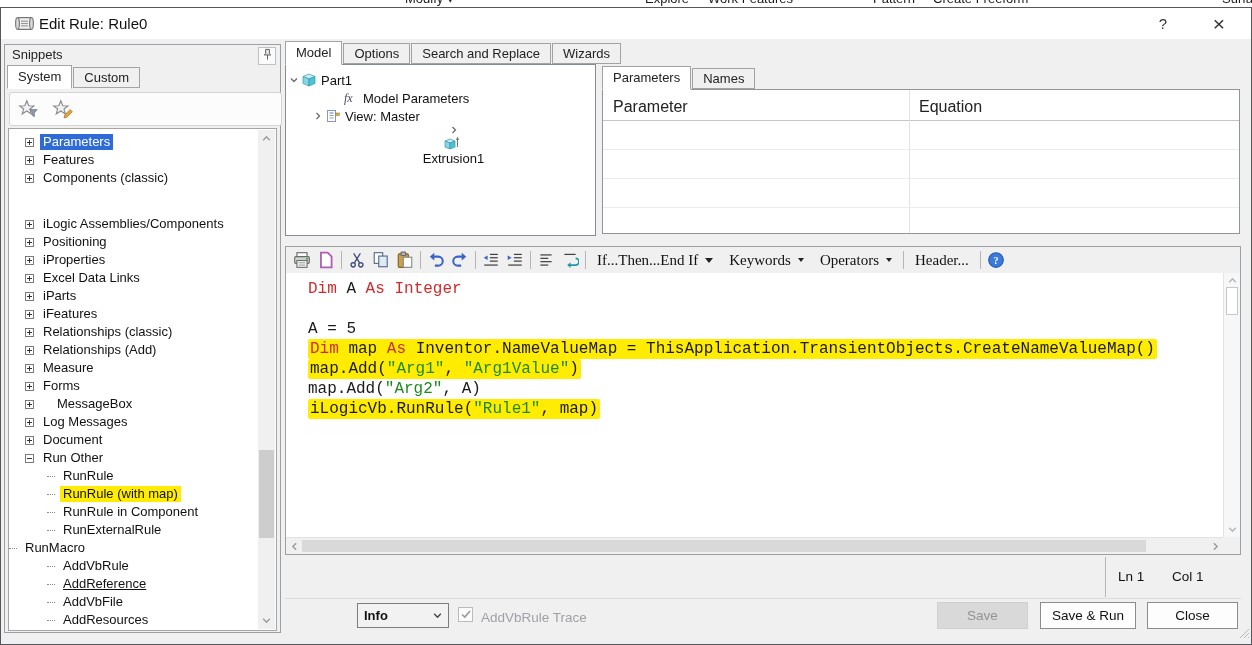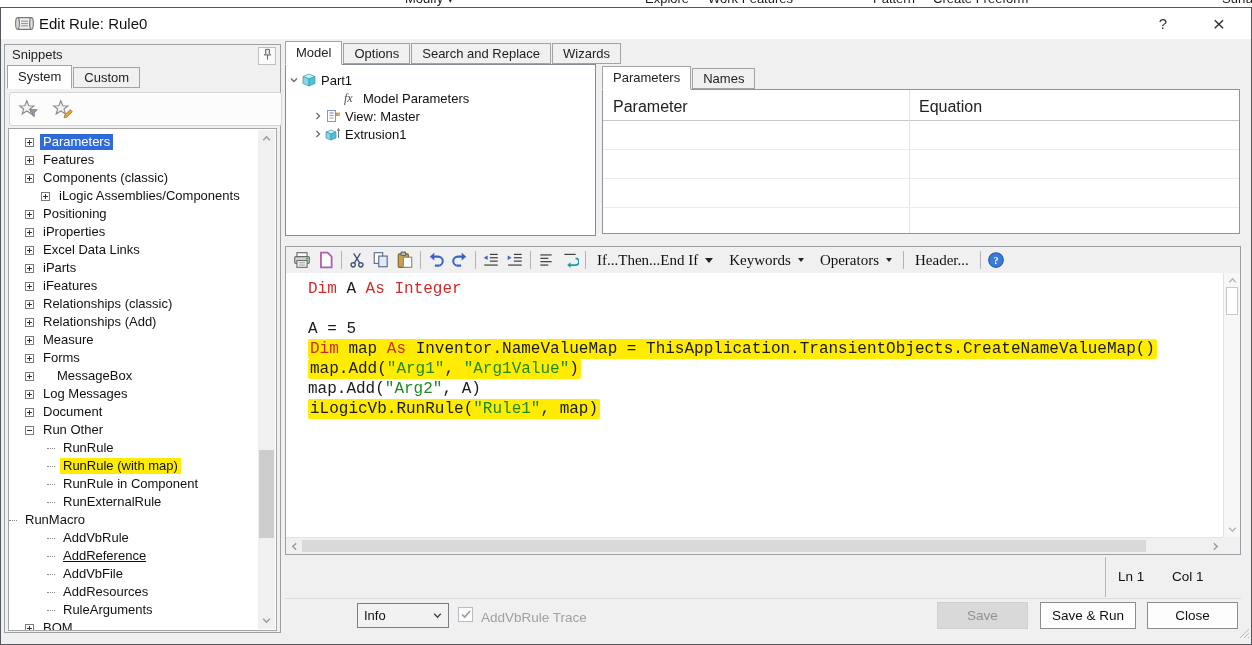--- a/index.html
+++ b/index.html
@@ -64,21 +64,21 @@
   .c-k{color:var(--kw);} .c-s{color:var(--str);} .c-n{color:#1a1a1a;}
   #v-scroll{position:absolute;top:26px;right:0;bottom:17px;width:17px;background:#f7f7f7;border-left:1px solid #e3e3e3;box-sizing:border-box;}
   #v-thumb{left:2px;right:2px;top:14px;height:26px;background:#fff;border:1px solid #c8c8c8;}
   #h-scroll{position:absolute;left:0;bottom:0;right:17px;height:17px;background:#f0f0f0;border-top:1px solid #e3e3e3;box-sizing:border-box;}
   #h-thumb{top:2px;height:12px;left:16px;width:844px;background:#d9d9d9;}
   #sb-corner{position:absolute;right:0;bottom:0;width:17px;height:17px;background:#f0f0f0;}
   
   .statusdiv{position:absolute;width:1px;background:#b6b6b6;}
   .statustext{position:absolute;font-size:13.5px;color:#111;}
   #footer-line{position:absolute;left:285px;right:11px;top:598px;height:1px;background:#dcdcdc;}
-  #log-select{position:absolute;left:357px;top:603px;width:92px;height:25px;box-sizing:border-box;background:#f2f2f2;border:1px solid #7a7e83;display:flex;align-items:center;}
+  #log-select{position:absolute;left:357px;top:603px;width:92px;height:25px;box-sizing:border-box;background:#f2f2f2;border:1px solid #7a7e83;display:flex;align-items:center;font-weight:bold;}
   #log-select span.val{font-size:13px;color:#111;padding-left:6px;flex:1;}
   #log-select .chev{margin-right:5px;display:flex;}
   #trace-box{position:absolute;left:458px;top:607px;width:15px;height:15px;box-sizing:border-box;border:1px solid #b8bcc0;background:#fbfbfb;display:flex;align-items:center;justify-content:center;}
   .btn{position:absolute;top:602px;height:27px;box-sizing:border-box;display:flex;align-items:center;justify-content:center;font-size:13.5px;}
   #btn-save{left:937px;width:91px;background:#d9d9d9;color:#8f9396;border:1px solid #d0d0d0;}
   #btn-saverun{left:1040px;width:96px;background:#fdfdfd;color:#111;border:1px solid #898d92;}
   #btn-close{left:1147px;width:91px;background:#fdfdfd;color:#111;border:1px solid #898d92;}
   #grip{position:absolute;right:3px;bottom:3px;}
 </style>
 </head>
@@ -143,21 +143,21 @@
           <span class="tlabel sel">Parameters</span>
         </div>
         <div class="trow" style="padding-left: 16px;">
           <span class="expander plus"></span>
           <span class="tlabel">Features</span>
         </div>
         <div class="trow" style="padding-left: 16px;">
           <span class="expander plus"></span>
           <span class="tlabel">Components (classic)</span>
         </div>
-        <div class="trow" style="padding-left: 32px;">
+        <div class="trow" style="padding-left: 16px; margin-top: 28px;">
           <span class="expander plus"></span>
           <span class="tlabel">iLogic Assemblies/Components</span>
         </div>
         <div class="trow" style="padding-left: 16px;">
           <span class="expander plus"></span>
           <span class="tlabel">Positioning</span>
         </div>
         <div class="trow" style="padding-left: 16px;">
           <span class="expander plus"></span>
           <span class="tlabel">iProperties</span>
@@ -308,21 +308,21 @@
           <svg width="16" height="16" viewBox="0 0 16 16">
             <rect x="2.5" y="2.5" width="8" height="11" fill="#fff" stroke="#8a97c2"></rect>
             <line x1="4.5" y1="5" x2="8.5" y2="5" stroke="#5a77d4"></line>
             <line x1="4.5" y1="7.5" x2="8.5" y2="7.5" stroke="#9a9a9a"></line>
             <line x1="4.5" y1="10" x2="8.5" y2="10" stroke="#9a9a9a"></line>
             <rect x="11" y="5" width="3.5" height="2.5" fill="#e8b44a" stroke="#8a6a1a" stroke-width="0.5"></rect>
           </svg>
         </span>
         <span>View: Master</span>
       </div>
-      <div class="mrow" style="padding-left: 26px;">
+      <div class="mrow" style="padding-left: 26px; flex-direction: column;">
         <span class="mchev">
           <svg width="10" height="10" viewBox="0 0 10 10">
             <polyline points="3.5,2 6.5,5 3.5,8" fill="none" stroke="#6a6a6a" stroke-width="1.3"></polyline>
           </svg>
         </span>
         <span class="micon">
           <svg width="16" height="16" viewBox="0 0 16 16">
             <polygon points="1,6 6,4 11,6 6,8" fill="#c9f0f5" stroke="#3e93a8" stroke-width="0.7"></polygon>
             <polygon points="1,6 6,8 6,14 1,12" fill="#7fd9e8" stroke="#3e93a8" stroke-width="0.7"></polygon>
             <polygon points="11,6 6,8 6,14 11,12" fill="#4cc3da" stroke="#3e93a8" stroke-width="0.7"></polygon>

